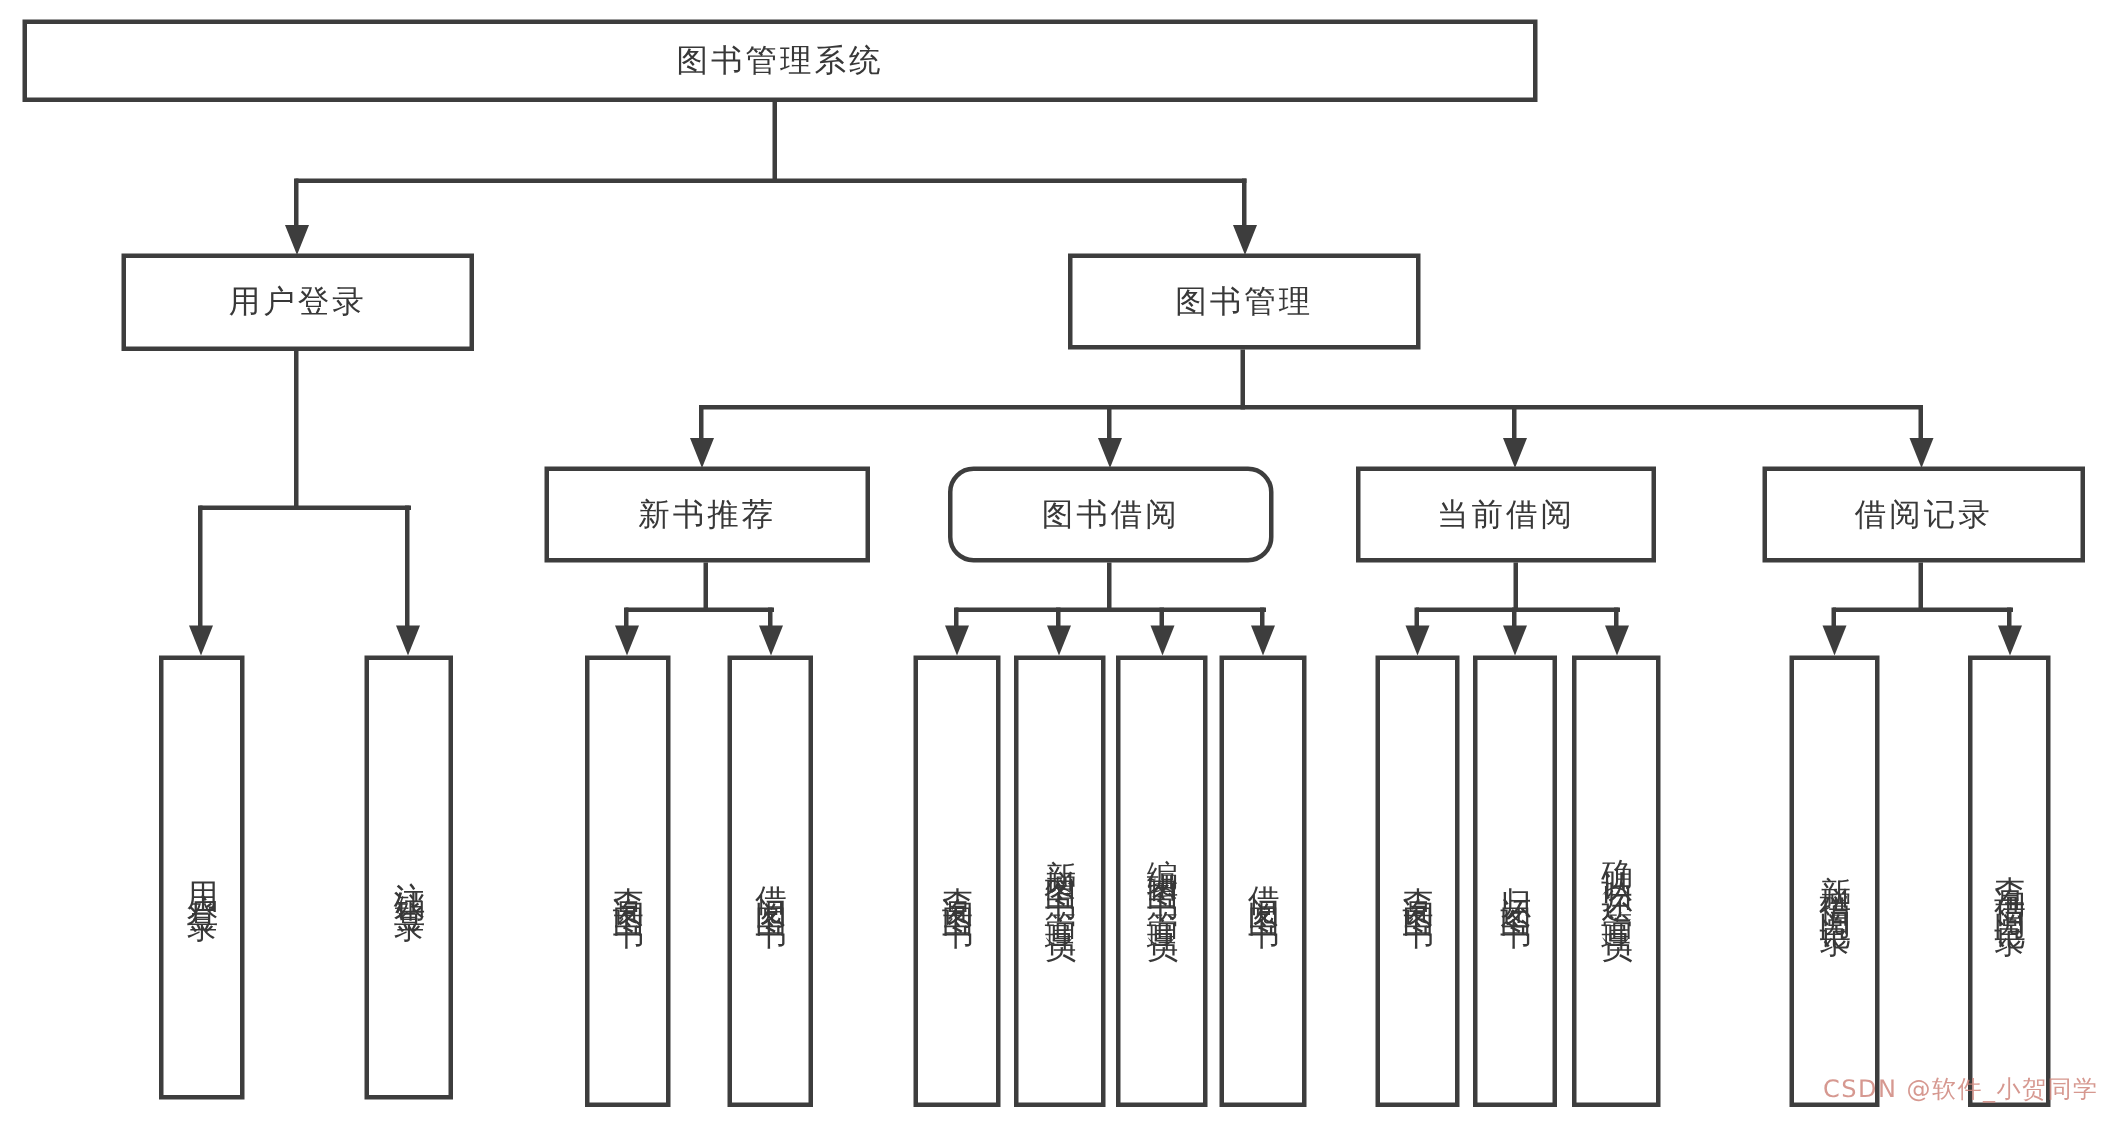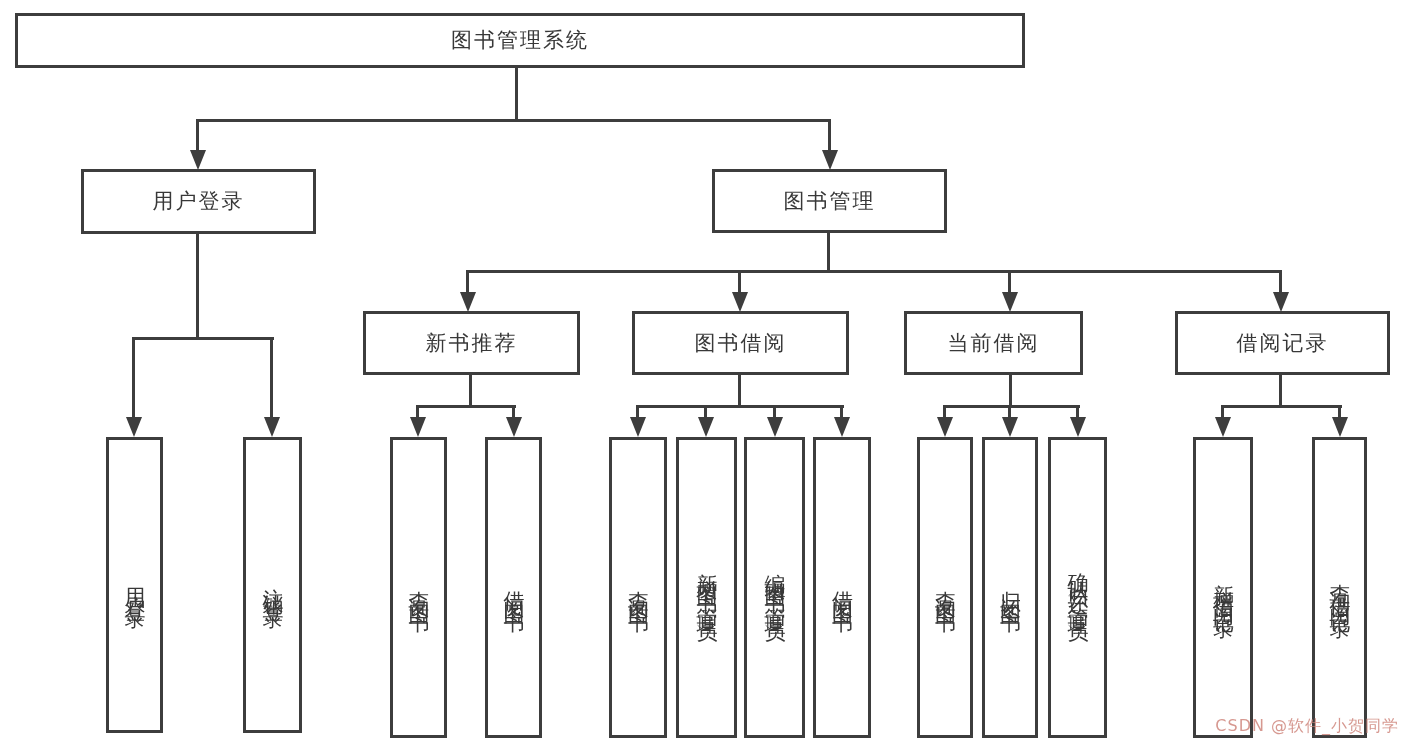--- a/index.html
+++ b/index.html
@@ -79,24 +79,24 @@
   <div class="node node-h" style="left:81px; top:169px; width:235px; height:65px;">
     <span>用户登录</span>
   </div>
   <div class="node node-h" style="left:363px; top:311px; width:217px; height:64px;">
     <span>新书推荐</span>
   </div>
 
   <div class="node node-h" style="left:712px; top:169px; width:235px; height:64px;">
     <span>图书管理</span>
   </div>
-  <div class="node node-h" style="left:632px; top:311px; width:217px; height:64px;">
+  <div class="node node-h" style="left:632px; top:311px; width:217px; height:64px;border-radius:17px;">
     <span>图书借阅</span>
   </div>
-  <div class="node node-h" style="left:904px; top:311px; width:179px; height:64px;">
+  <div class="node node-h" style="left:904px; top:311px; width:200px; height:64px;">
     <span>当前借阅</span>
   </div>
   <div class="node node-h" style="left:1175px; top:311px; width:215px; height:64px;align-items:center;">
     <span>借阅记录</span>
   </div>
 
   <div class="node node-v" style="left:106px; top:437px; width:57px; height:296px;">
     <span>用户登录</span>
   </div>
   <div class="node node-v" style="left:243px; top:437px; width:59px; height:296px;">

